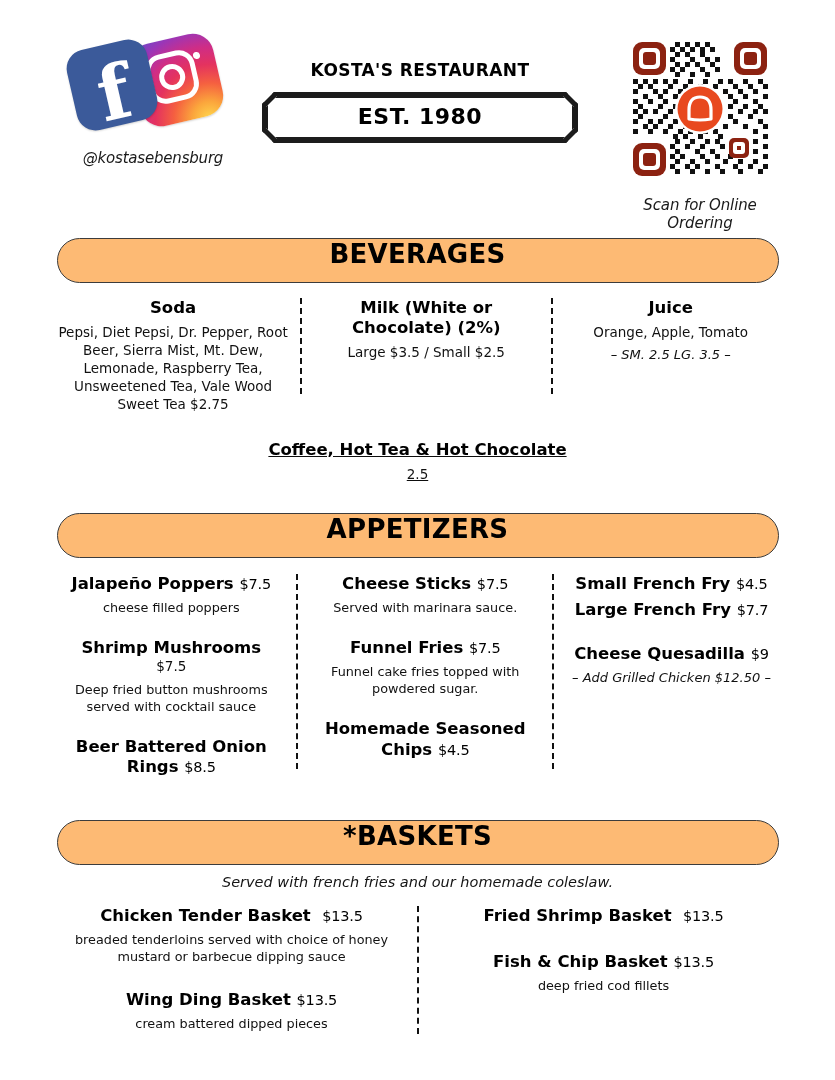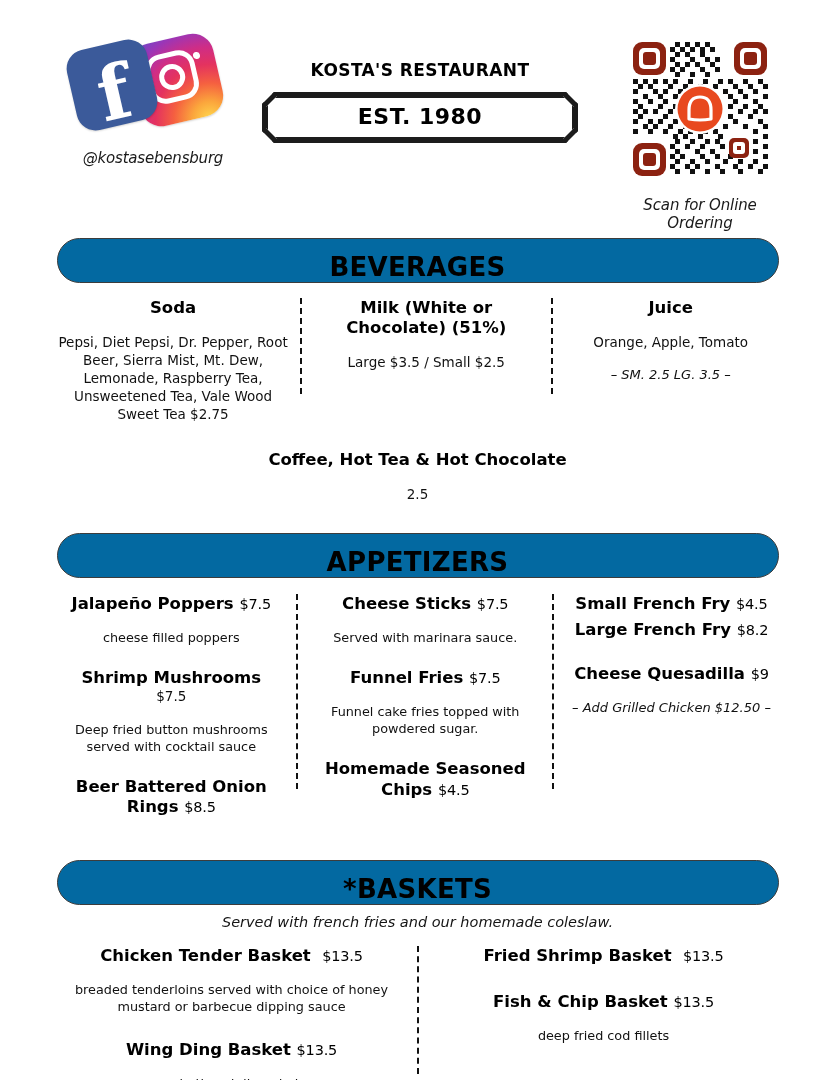--- a/index.html
+++ b/index.html
@@ -171,23 +171,23 @@
   }
 
   
   .section { margin: 0 auto; width: 722px; }
 
   .band {
     border: 1.6px solid #3c3c3c;
     border-radius: 26px;
     height: 43px;
     display: flex;
-    align-items: flex-end;
+    align-items: flex-start;
     justify-content: center;
-    background: #0369a1;
+    background: #fdba74;
   }
   .band-title {
     font-family: "DejaVu Sans", sans-serif;
     font-weight: bold;
     font-size: 26px;
     letter-spacing: 0.3px;
     color: #000;
   }
   .band-sub {
     text-align: center;
@@ -224,26 +224,26 @@
     letter-spacing: -0.2px;
   }
   .price-line {
     font-size: 13.5px;
     line-height: 1.3;
   }
   .item-desc {
     font-size: 12.8px;
     line-height: 1.34;
     color: #111;
-    margin-top: 15px;
+    margin-top: 5px;
   }
   .item-desc.it { font-style: italic; font-size: 13px; }
   .desc-lg { font-size: 13.5px; }
 
-  .centered-item { text-align: center; margin-top: 20px; }
+  .centered-item { text-align: center; margin-top: 20px; text-decoration: underline; }
 
   
   .bev-cols { margin-top: 15px; }
   .bev-c1 { width: 240px; margin-left: 0px; }
   .bev-c2 { width: 236px; }
   .bev-c3 { width: 222px; }
   .bev-d1 { height: 96px; }
   .bev-d2 { height: 96px; }
 
   
@@ -501,21 +501,21 @@
   <div class="cols bev-cols">
     <div class="col bev-c1">
       <div class="item">
         <div class="item-name">Soda</div>
         <div class="item-desc desc-lg">Pepsi, Diet Pepsi, Dr. Pepper, Root Beer, Sierra Mist, Mt. Dew, Lemonade, Raspberry Tea, Unsweetened Tea, Vale Wood Sweet Tea    $2.75</div>
       </div>
     </div>
     <div class="vdiv bev-d1"></div>
     <div class="col bev-c2">
       <div class="item">
-        <div class="item-name">Milk (White or Chocolate) (51%)</div>
+        <div class="item-name">Milk (White or Chocolate) (2%)</div>
         <div class="item-desc desc-lg">Large $3.5 / Small $2.5</div>
       </div>
     </div>
     <div class="vdiv bev-d2"></div>
     <div class="col bev-c3">
       <div class="item">
         <div class="item-name">Juice</div>
         <div class="item-desc desc-lg">Orange, Apple, Tomato</div>
         <div class="item-desc it">– SM. 2.5 LG.  3.5 –</div>
       </div>
@@ -564,21 +564,21 @@
       </div>
     </div>
 
     <div class="vdiv" style="height:195px;"></div>
 
     <div class="col app-c3">
       <div class="item" style="">
         <div class="item-name"><span>Small French Fry</span> <span class="price">$4.5</span></div>
       </div>
       <div class="item" style="margin-bottom:24px;">
-        <div class="item-name"><span>Large French Fry</span> <span class="price">$8.2</span></div>
+        <div class="item-name"><span>Large French Fry</span> <span class="price">$7.7</span></div>
       </div>
       <div class="item">
         <div class="item-name"><span>Cheese Quesadilla</span> <span class="price">$9</span></div>
         <div class="item-desc it">– Add Grilled Chicken $12.50 –</div>
       </div>
     </div>
   </div>
 </div>
 
 <div class="section" style="margin-top:37px;">

